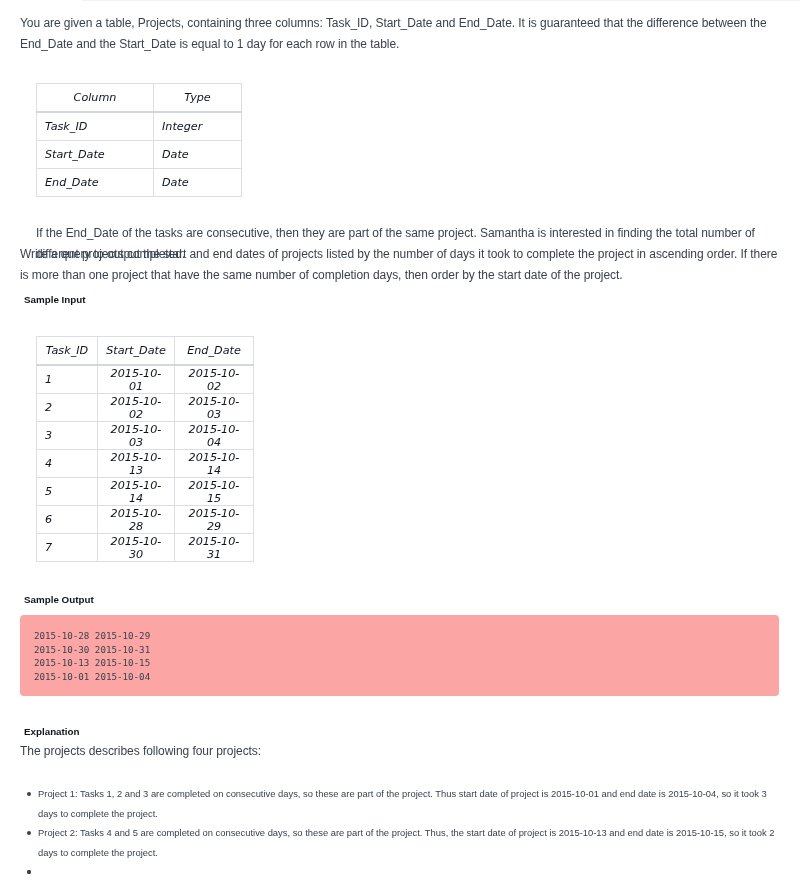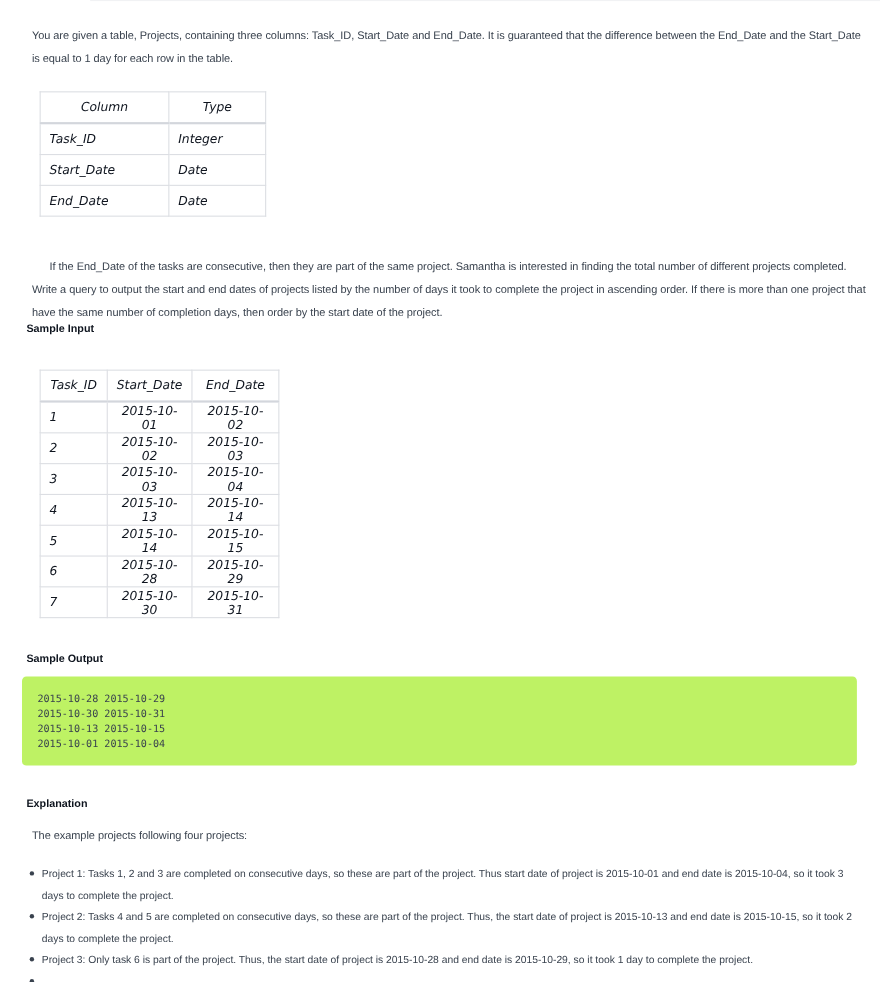--- a/index.html
+++ b/index.html
@@ -3,21 +3,21 @@
   <meta charset="utf-8">
   <style>
     html, body { margin: 0; padding: 0; background: #ffffff; }
     body {
       width: 800px; height: 893px; overflow: hidden; position: relative;
       font-family: "Liberation Sans", "DejaVu Sans", sans-serif;
       color: #39424e;
     }
     .topline { position: absolute; left: 82px; top: 0; width: 718px; height: 1px; background: #f1f2f4; }
     .content { position: absolute; left: 20px; top: 0; width: 760px; }
-    p.para { margin: 9px; font-size: 10px; line-height: 21px; letter-spacing: -0.05px; }
+    p.para { margin: 0; font-size: 12px; line-height: 21px; letter-spacing: -0.05px; }
     .p1 { position: absolute; top: 13px; left: 0; width: 760px; }
     .p2 { position: absolute; top: 223px; left: 16px; width: 760px; }
     .p3 { position: absolute; top: 244px; left: 0; width: 760px; }
     h4.section { margin: 4px; font-size: 9.8px; font-weight: bold; color: #0e141e; position: absolute; left: 0; }
     .h-sample-input { top: 290px; }
     .h-sample-output { top: 590px; }
     .h-explanation { top: 722px; }
 
     table.grid {
       position: absolute; border-collapse: collapse;
@@ -32,21 +32,21 @@
     .schema { left: 16px; top: 83px; }
     .schema .c1 { width: 100px; margin-top: 46px; }
     .schema .c2 { width: 71px; }
     .sample { left: 16px; top: 336px; }
     .sample th.c1, .sample td.c1 { width: 44px; }
     .sample th.c2, .sample td.c2 { width: 60px; text-align: center; }
     .sample th.c3, .sample td.c3 { width: 62px; text-align: center; }
 
     .codeblock {
       position: absolute; left: 0; top: 615px; width: 759px; height: 81px;
-      background: #bef264; border-radius: 4px; text-align: center;
+      background: #fca5a5; border-radius: 4px; text-align: center;
     }
     .codeblock pre {
       margin: 0; position: absolute; left: 14px; top: 14px;
       font-family: "DejaVu Sans Mono", "Liberation Mono", monospace;
       font-size: 9.2px; line-height: 13.6px; color: #39424e;
     }
 
     .intro { position: absolute; top: 741px; left: 0; }
     ul.explain { position: absolute; top: 780px; left: 0; margin: 4px; padding: 0; list-style: none; width: 760px; }
     ul.explain li { position: relative; padding-left: 14px; font-size: 9.4px; line-height: 19.5px; }
@@ -142,33 +142,32 @@
 
   <div class="codeblock">
     <pre>2015-10-28 2015-10-29
 2015-10-30 2015-10-31
 2015-10-13 2015-10-15
 2015-10-01 2015-10-04</pre>
   </div>
 
   <h4 class="section h-explanation">Explanation</h4>
 
-  <p class="para intro">The example projects following four projects:</p>
+  <p class="para intro">The projects describes following four projects:</p>
 
   <ul class="explain">
     <li>
       <span class="bullet"></span>
       <span>Project 1: Tasks 1, 2 and 3 are completed on consecutive days, so these are part of the project. Thus start date of project is 2015-10-01 and end date is 2015-10-04, so it took 3 days to complete the project.</span>
     </li>
     <li>
       <span class="bullet"></span>
       <span>Project 2: Tasks 4 and 5 are completed on consecutive days, so these are part of the project. Thus, the start date of project is 2015-10-13 and end date is 2015-10-15, so it took 2 days to complete the project.</span>
     </li>
     <li>
       <span class="bullet"></span>
-      <span>Project 3: Only task 6 is part of the project. Thus, the start date of project is 2015-10-28 and end date is 2015-10-29, so it took 1 day to complete the project.</span>
     </li>
     <li>
       <span class="bullet"></span>
     </li>
   </ul>
 
 </div>
 
 </body></html>

